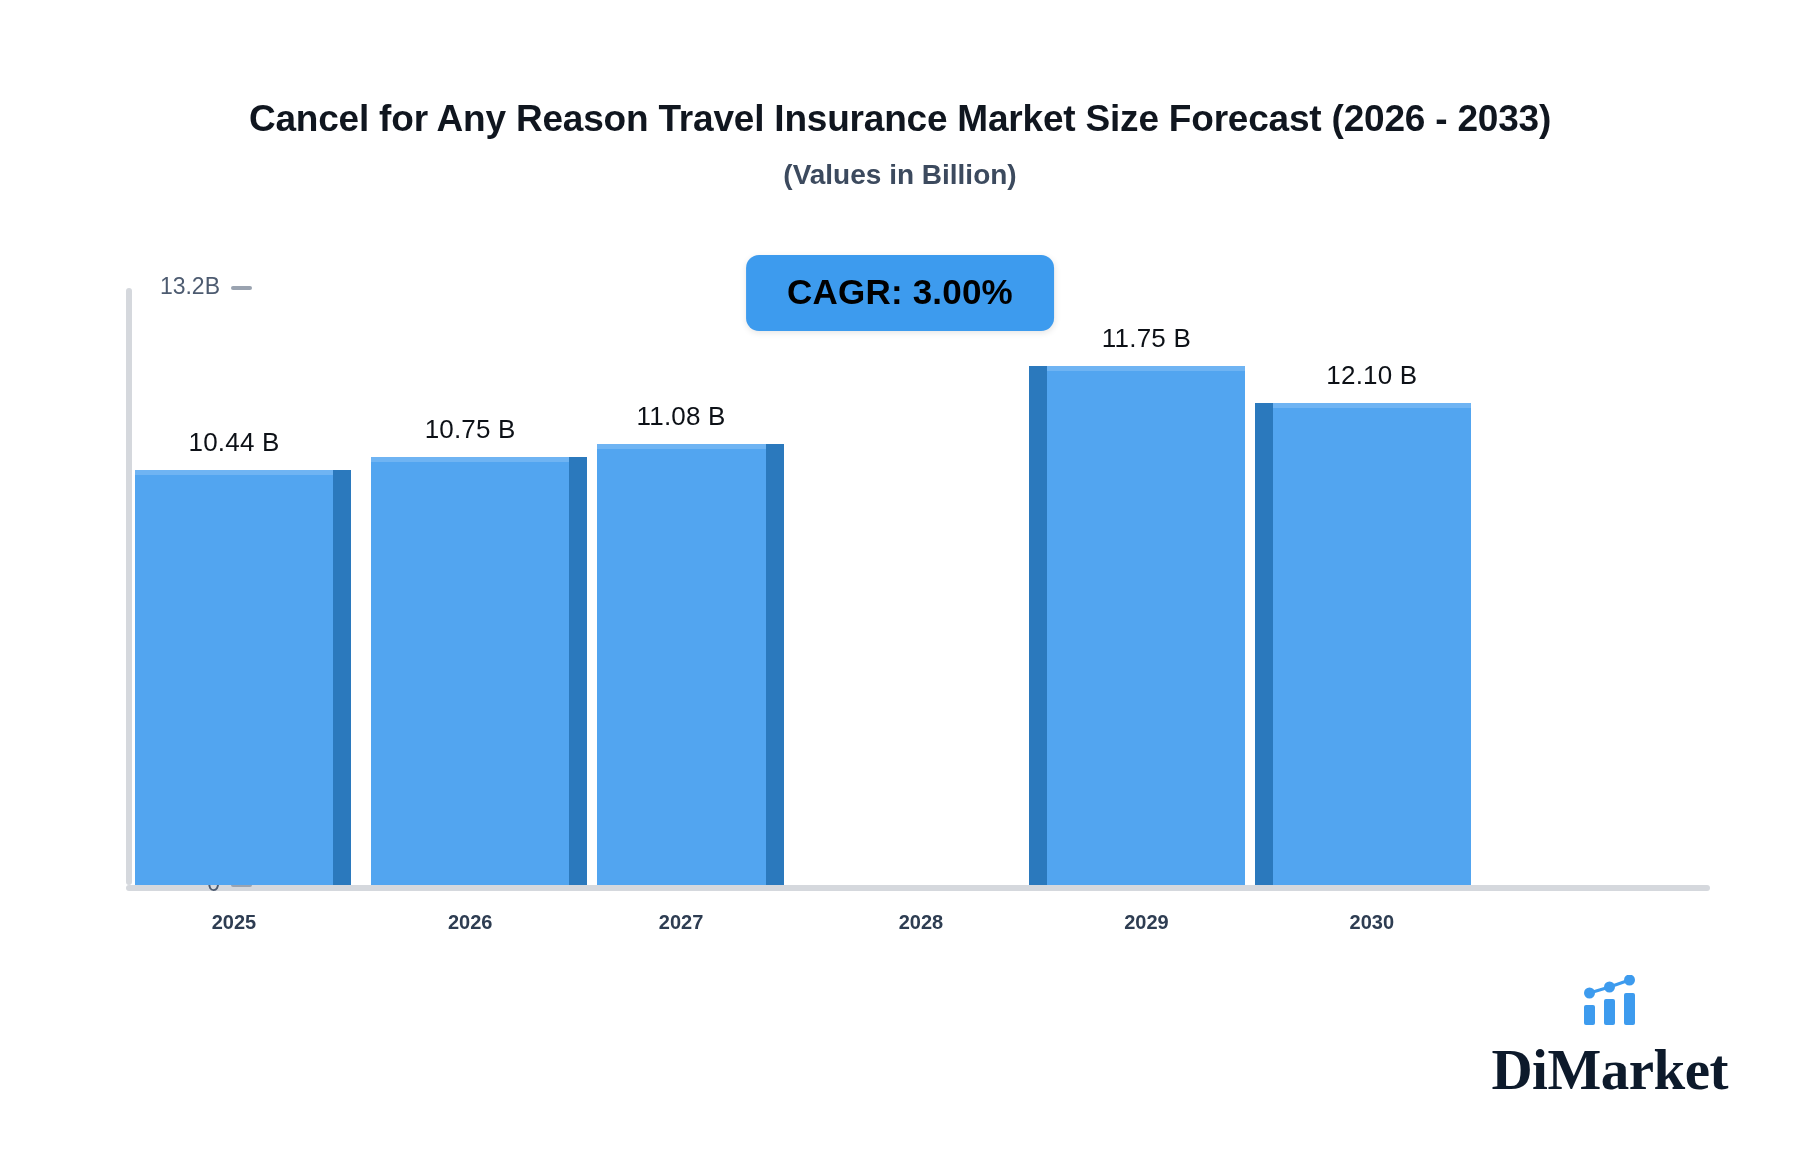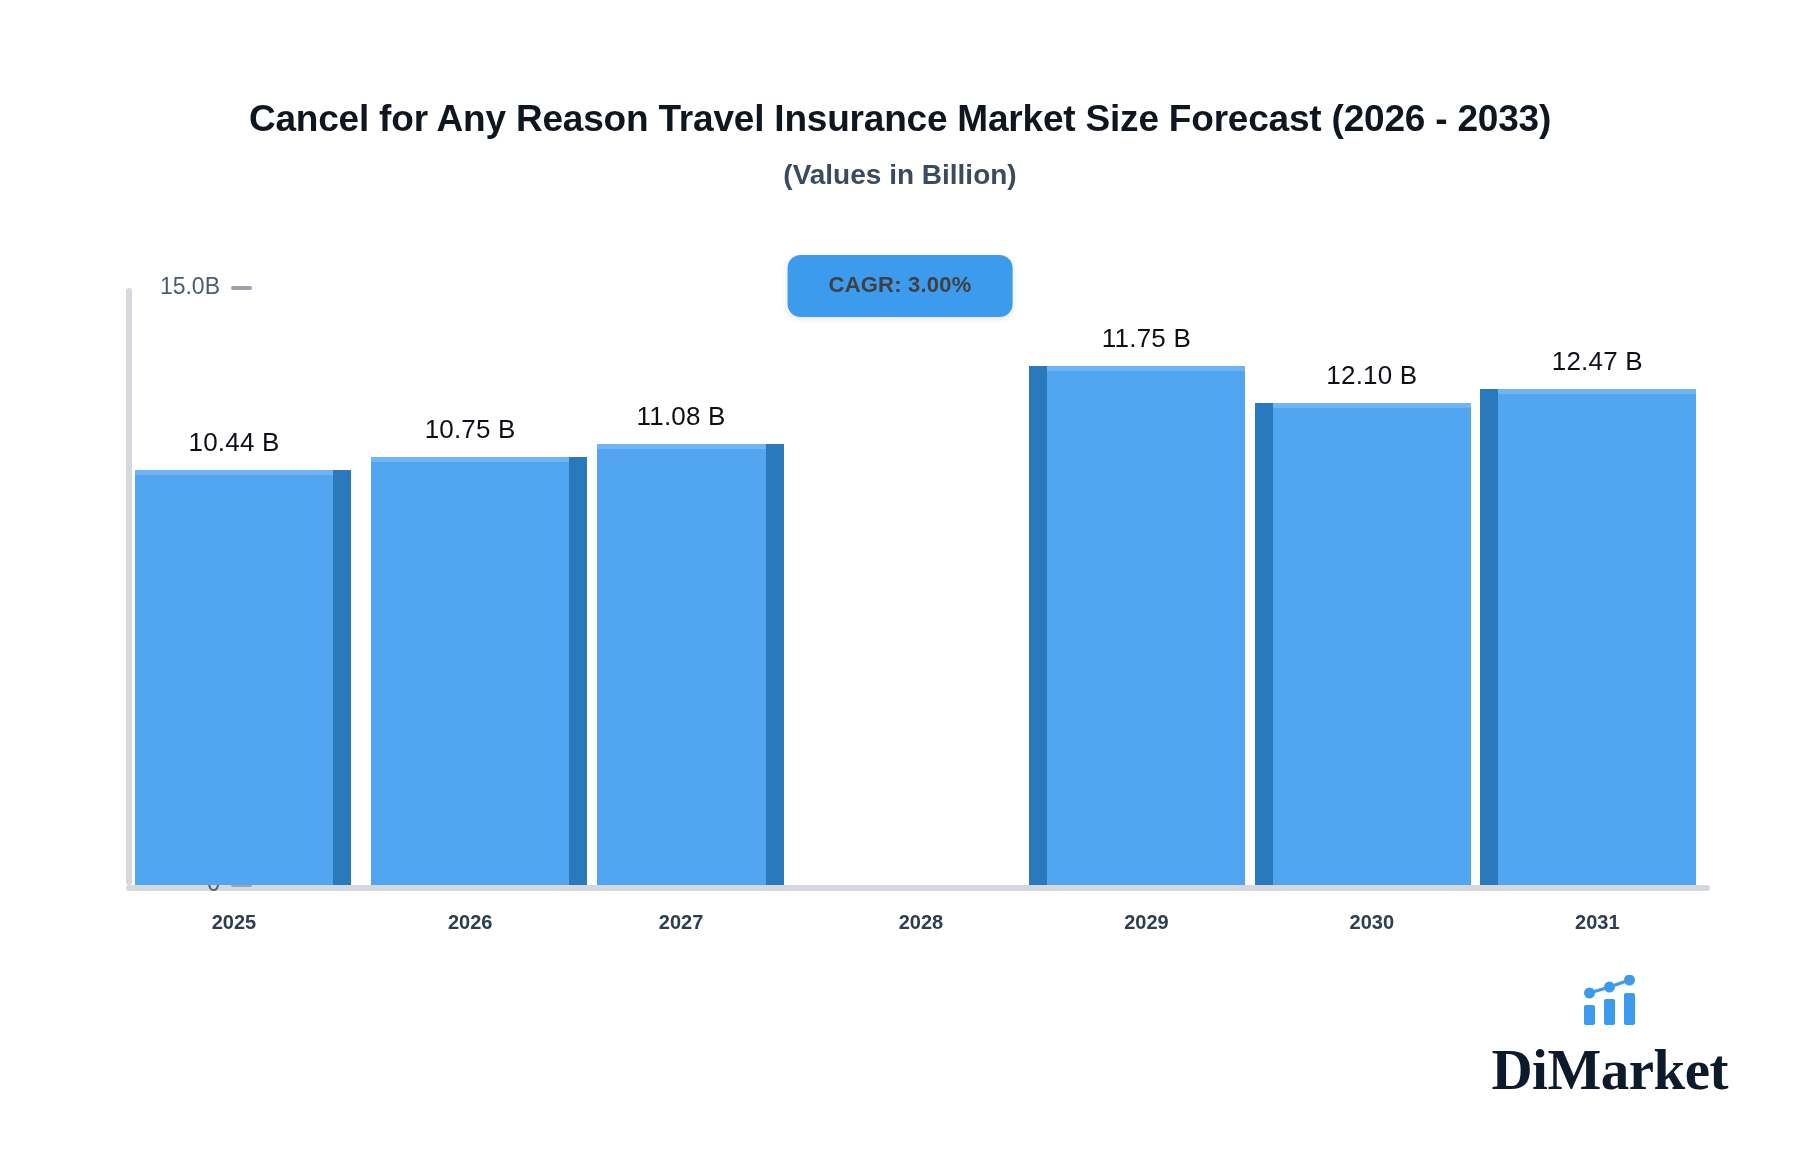--- a/index.html
+++ b/index.html
@@ -47,22 +47,22 @@
     line-height: 1.15;
   }
 
   
   .cagr-badge {
     position: absolute;
     top: 255px;
     left: 50%;
     transform: translateX(-50%);
     background: #3d9bee;
-    color: #404040;
-    font-size: 22px;
+    color: #000000;
+    font-size: 35px;
     font-weight: bold;
     border-radius: 13px;
     padding: 17px 41px 19px 41px;
     white-space: nowrap;
     box-shadow: 0 2px 6px rgba(0,0,0,0.10);
     letter-spacing: 0.2px;
   }
 
   
   .plot-area {
@@ -225,21 +225,21 @@
     <div class="chart-subtitle">(Values in Billion)</div>
   </div>
 
   <div class="cagr-badge">CAGR: 3.00%</div>
 
   <div class="y-axis-line"></div>
   <div class="x-axis-line"></div>
 
   <div class="plot-area" id="y-axis-layer">
       <div class="y-tick" style="top: 0px;">
-        <div class="y-label">15.0B</div>
+        <div class="y-label">13.2B</div>
         <div class="y-dash"></div>
       </div>
       <div class="y-tick" style="top: 199px;">
         <div class="y-label">10.0B</div>
         <div class="y-dash"></div>
       </div>
       <div class="y-tick" style="top: 398px;">
         <div class="y-label">5.0B</div>
         <div class="y-dash"></div>
       </div>
@@ -295,30 +295,20 @@
       </div>
       <div class="bar-slot" style="left: 1140.86px; width: 198px;">
         <div class="bar-col" style="height: 481.58px;">
           <div class="bar-side left"></div>
           <div class="bar-face">
             <div class="bar-cap"></div>
           </div>
           <div class="bar-value">12.10 B</div>
         </div>
         <div class="bar-xlabel">2030</div>
-      </div>
-      <div class="bar-slot" style="left: 1366.29px; width: 198px;">
-        <div class="bar-col" style="height: 496.306px;">
-          <div class="bar-side left"></div>
-          <div class="bar-face">
-            <div class="bar-cap"></div>
-          </div>
-          <div class="bar-value">12.47 B</div>
-        </div>
-        <div class="bar-xlabel">2031</div>
       </div>
     </div>
 
   <div class="logo">
     <svg class="logo-mark" width="56" height="52" viewBox="0 0 56 52">
       <rect x="2" y="30" width="11" height="20" rx="2" fill="#3d9bee"></rect>
       <rect x="22" y="24" width="11" height="26" rx="2" fill="#3d9bee"></rect>
       <rect x="42" y="18" width="11" height="32" rx="2" fill="#3d9bee"></rect>
       <polyline points="7.5,18 27.5,12 47.5,5" fill="none" stroke="#3d9bee" stroke-width="3"></polyline>
       <circle cx="7.5" cy="18" r="5.5" fill="#3d9bee"></circle>

